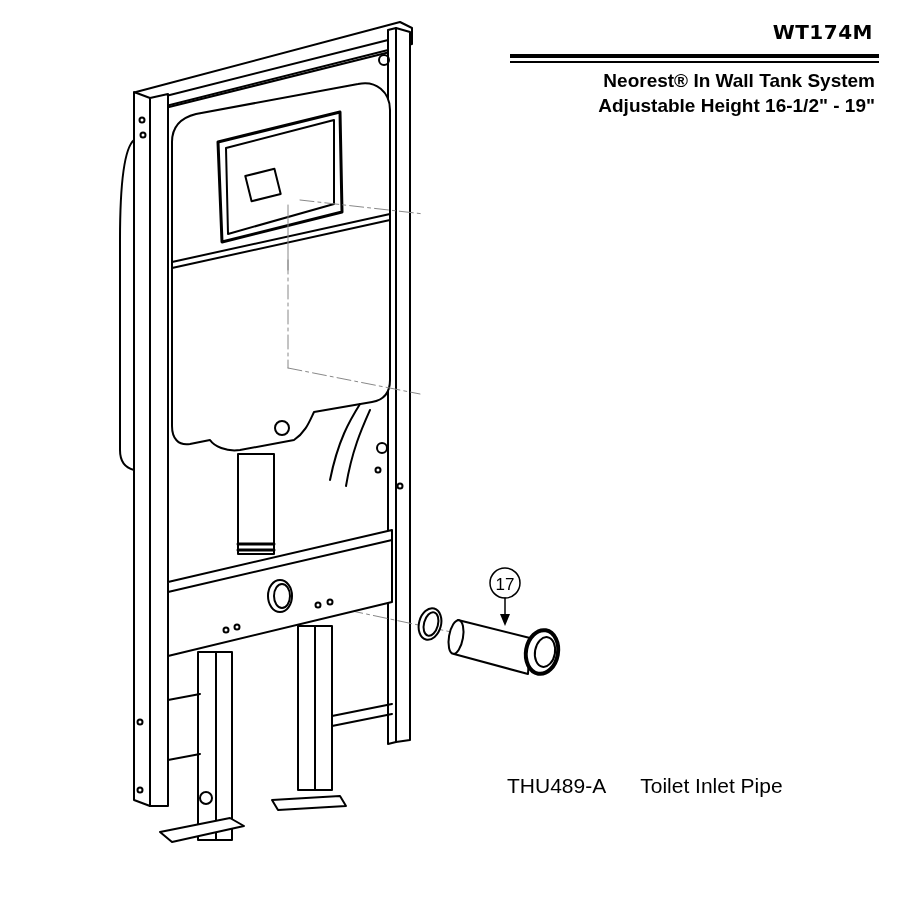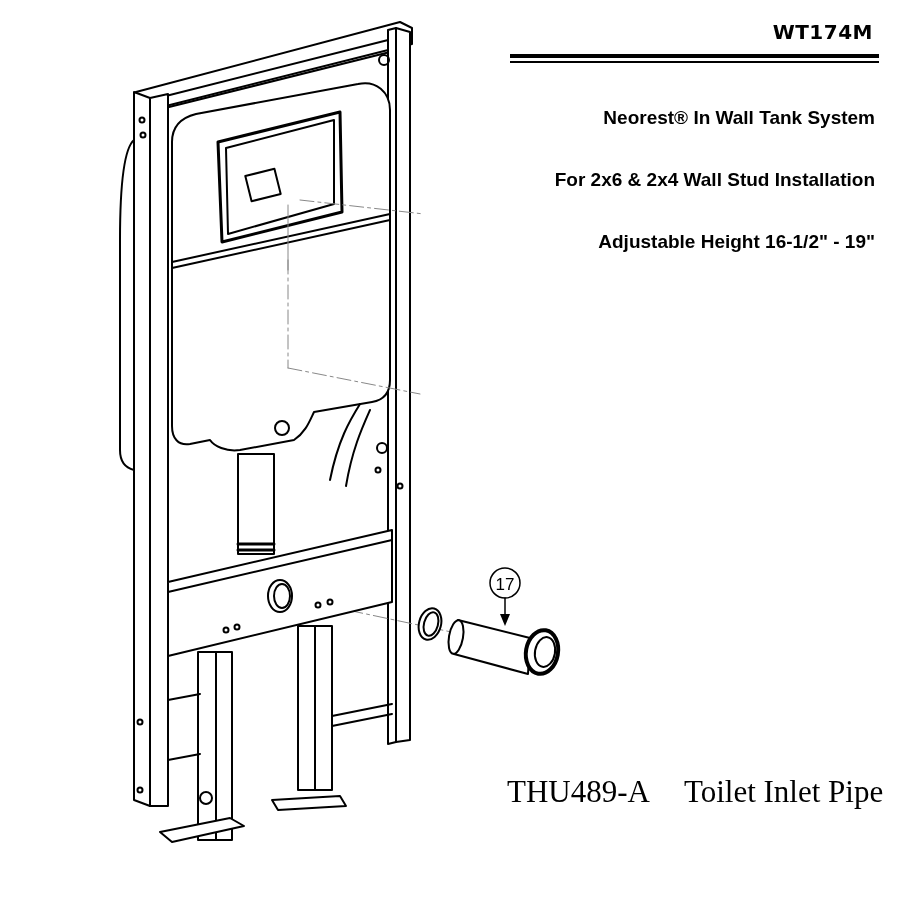--- a/index.html
+++ b/index.html
@@ -2,36 +2,35 @@
 <html><head>
 <meta charset="utf-8">
 <style>
   html, body { margin: 0; padding: 0; background: #ffffff; }
   body { width: 911px; height: 911px; position: relative; overflow: hidden; font-family: "Liberation Sans", sans-serif; color: #000; }
   .model-code { position: absolute; right: 38px; top: 20px; font-family: "DejaVu Sans", sans-serif; font-weight: bold; font-size: 20px; letter-spacing: 0.5px; }
   .rule { position: absolute; left: 510px; width: 369px; background: #000; }
   .rule.thick { top: 54px; height: 4px; }
   .rule.thin { top: 61px; height: 2px; }
   .spec-block { position: absolute; right: 36px; top: 68px; text-align: right; font-weight: bold; font-size: 19px; line-height: 25px; }
-  .spec-line { display: block; white-space: nowrap; margin-top: 37px; }
-  .part-caption { position: absolute; left: 507px; top: 774px; font-size: 31px; white-space: nowrap; font-family: Liberation Serif, serif; }
+  .spec-line { display: block; white-space: nowrap; }
+  .part-caption { position: absolute; left: 507px; top: 774px; font-size: 21px; white-space: nowrap; }
   .part-caption .gap { display: inline-block; width: 34px; }
   .drawing { position: absolute; left: 0; top: 0; }
   .callout-num { font-family: "Liberation Sans", sans-serif; font-size: 17px; }
 </style>
 </head>
 <body>
 
 <div class="model-code">WT174M</div>
 <div class="rule thick"></div>
 <div class="rule thin"></div>
 
 <div class="spec-block">
   <span class="spec-line">Neorest® In Wall Tank System</span>
-  <span class="spec-line">For 2x6 &amp; 2x4 Wall Stud Installation</span>
   <span class="spec-line">Adjustable Height 16-1/2" - 19"</span>
 </div>
 
 <svg class="drawing" width="911" height="911" viewBox="0 0 911 911" fill="none" stroke="#000" stroke-width="2" stroke-linejoin="round" stroke-linecap="round">
 
   <g>
     <polygon points="136,92 400,22 412,28 412,44 150,110 136,104" fill="#fff"></polygon>
     <line x1="150" y1="100" x2="404" y2="36"></line>
     <line x1="165" y1="108" x2="398" y2="50"></line>
   </g>

